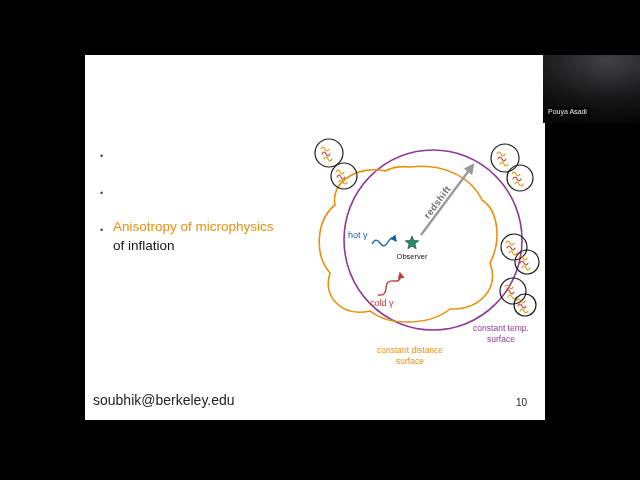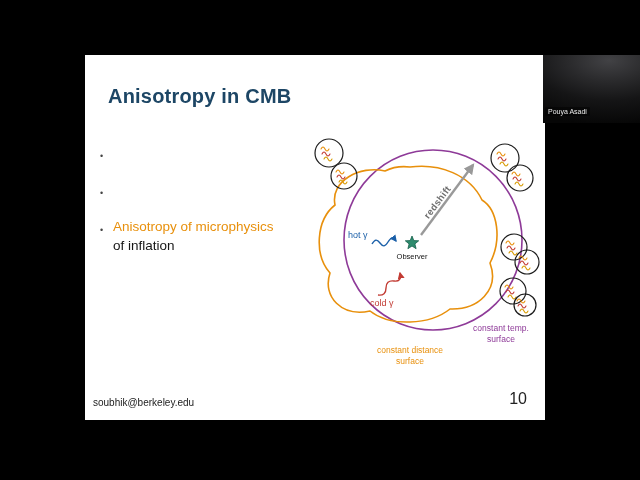--- a/index.html
+++ b/index.html
@@ -8,22 +8,22 @@
 
   
   .slide{position:absolute;left:85px;top:55px;width:460px;height:365px;background:var(--slidebg,#fff);}
   .slide-title{position:absolute;left:23px;top:30px;margin:0;font-size:20px;font-weight:bold;color:var(--titlecolor,#1d4665);letter-spacing:.2px;}
   .bullets{position:absolute;left:15px;top:88px;width:200px;}
   .bullet{display:flex;margin-bottom:14px;font-size:13.5px;line-height:19px;color:#151515;}
   .bullet .dot{flex:0 0 13px;font-size:9px;padding-top:4px;color:#444;}
   .bullet .btext{width:167px;}
   .teal{color:var(--teal,#2e8b99);}
   .orange{color:var(--orange,#e8900c);}
-  .footer-email{position:absolute;left:8px;bottom:12px;font-size:10px;color:#222;}
-  .page-num{position:absolute;right:18px;bottom:12px;font-size:16px;color:#222;}
+  .footer-email{position:absolute;left:8px;bottom:12px;font-size:14px;color:#222;}
+  .page-num{position:absolute;right:18px;bottom:12px;font-size:10px;color:#222;}
 
   
   .diagram{position:absolute;left:205px;top:50px;width:252px;height:310px;font-family:"Liberation Sans",sans-serif;}
   .temp-surface{fill:none;stroke:var(--purple,#8e3a98);stroke-width:1.6;}
   .dist-surface{fill:none;stroke:var(--orange,#e8900c);stroke-width:1.6;}
   .redshift-arrow{stroke:var(--arrowgray,#999);stroke-width:2.4;}
   .redshift-label{fill:#6e6e6e;font-size:9.5px;font-weight:bold;letter-spacing:.4px;}
   .hot-wave{fill:none;stroke:var(--hotblue,#1a5fa8);stroke-width:1.4;}
   .cold-wave{fill:none;stroke:var(--coldred,#c23b33);stroke-width:1.4;}
   .hot-label{fill:var(--hotblue,#1a5fa8);font-size:9px;}
@@ -42,21 +42,20 @@
   .webcam{position:absolute;left:543px;top:55px;width:97px;height:68px;background:#101010;overflow:hidden;}
   .webcam-scene{position:absolute;inset:0;background:radial-gradient(130% 95% at 68% 8%, #424245 0%, #2a2a2c 32%, #151516 62%, #060606 100%);}
   .webcam-name{position:absolute;left:2px;bottom:7px;font-size:7px;color:#ececec;background:rgba(0,0,0,.45);padding:1px 3px;border-radius:1px;}
 </style>
 </head>
 <body>
 
 <div class="stage">
 
   <div class="slide">
-    <h1 class="slide-title">Anisotropy in CMB</h1>
 
     <div class="bullets">
       <div class="bullet">
         <span class="dot">•</span>
       </div>
       <div class="bullet">
         <span class="dot">•</span>
       </div>
       <div class="bullet">
         <span class="dot">•</span>

